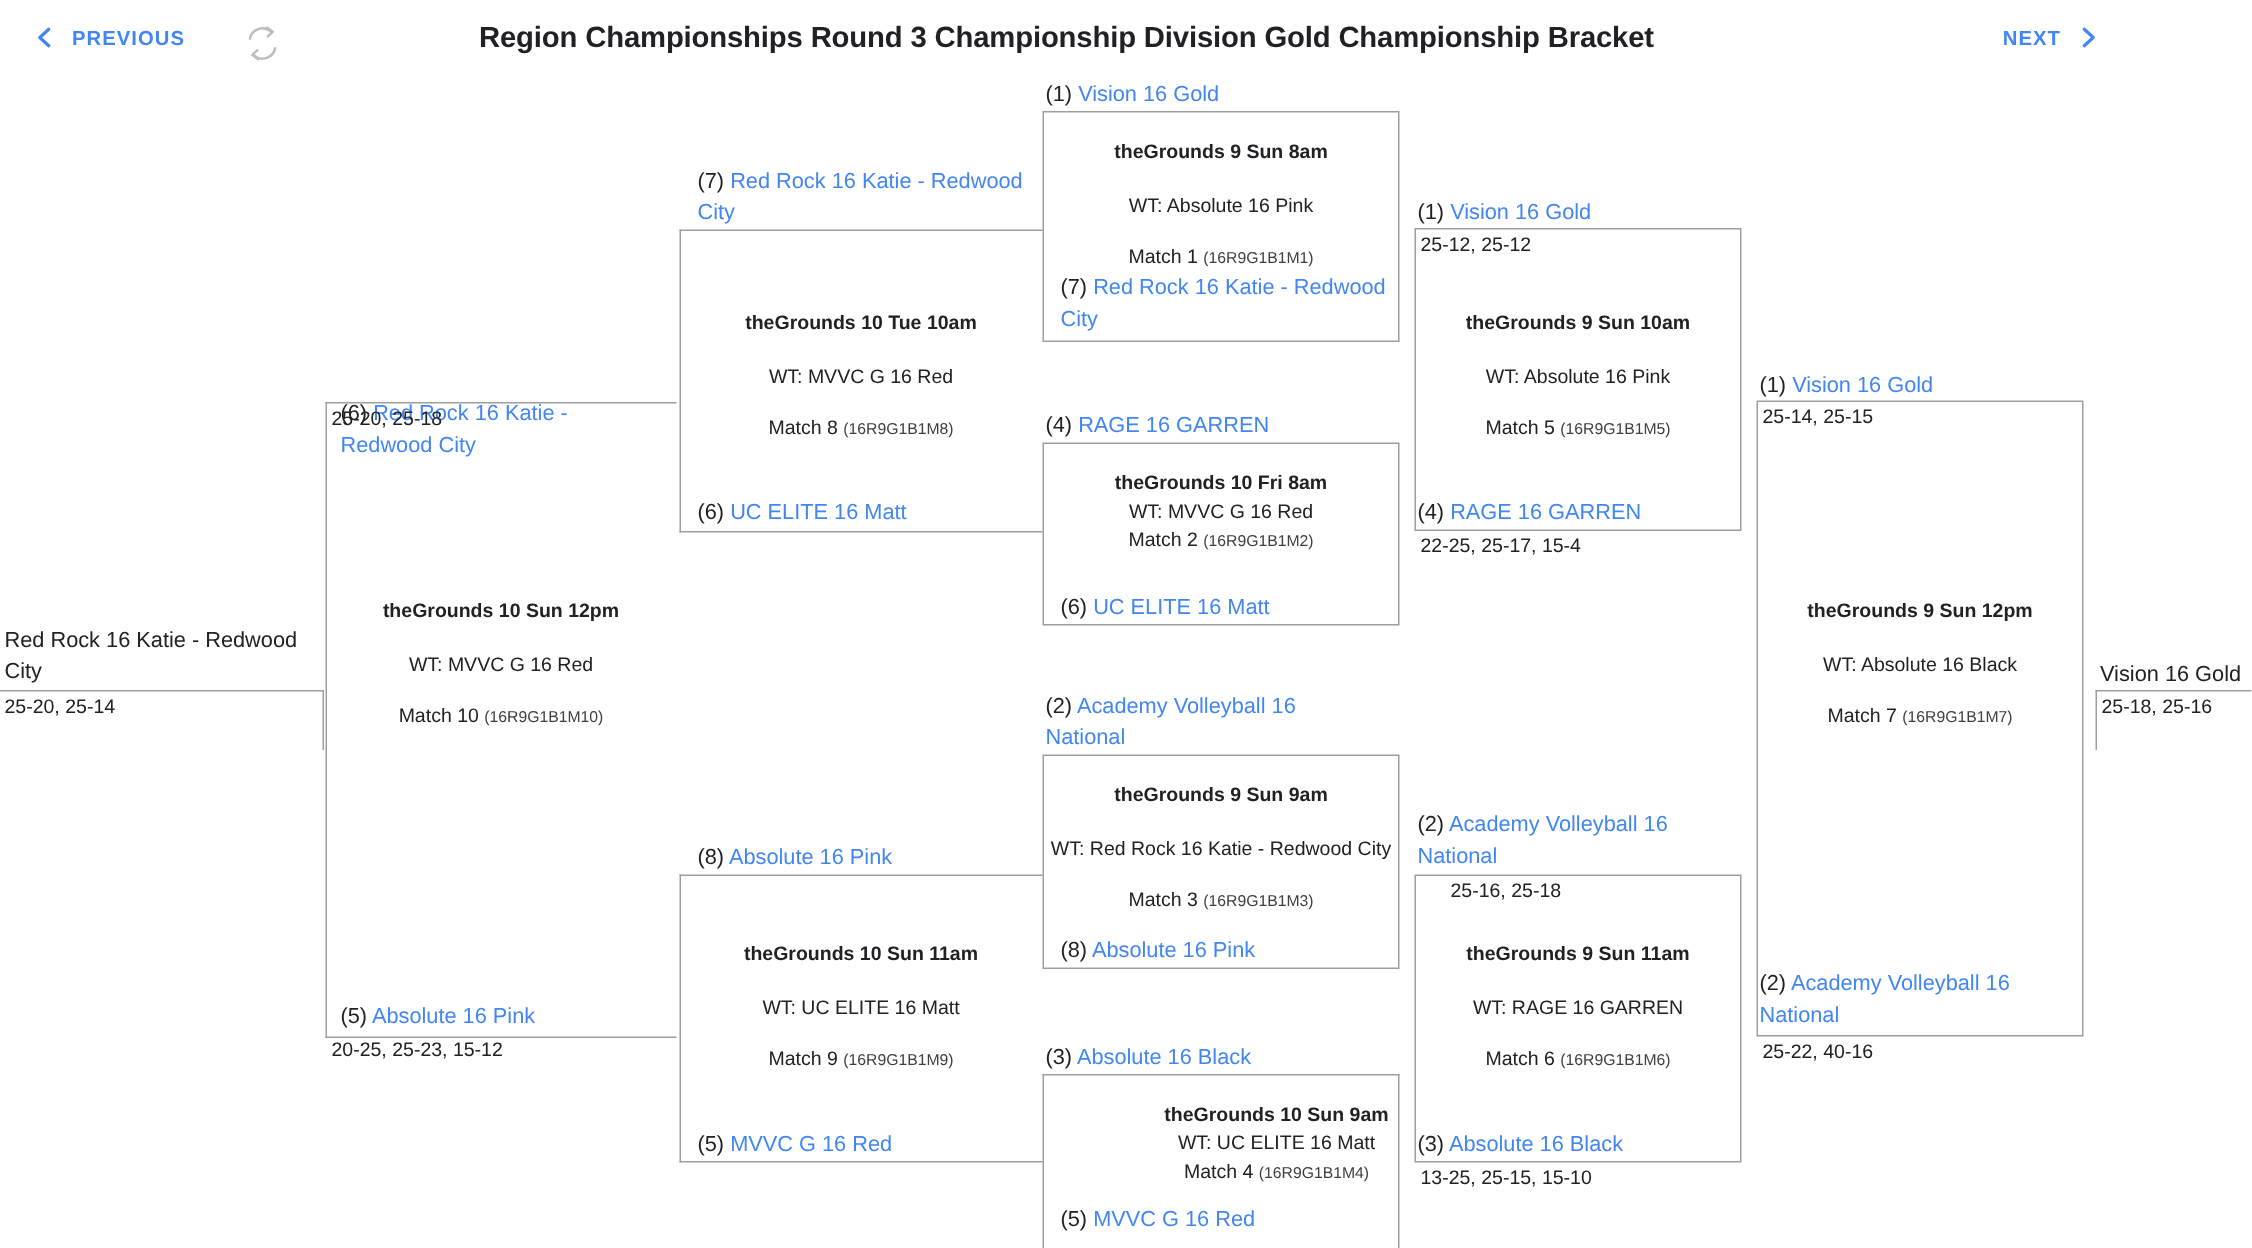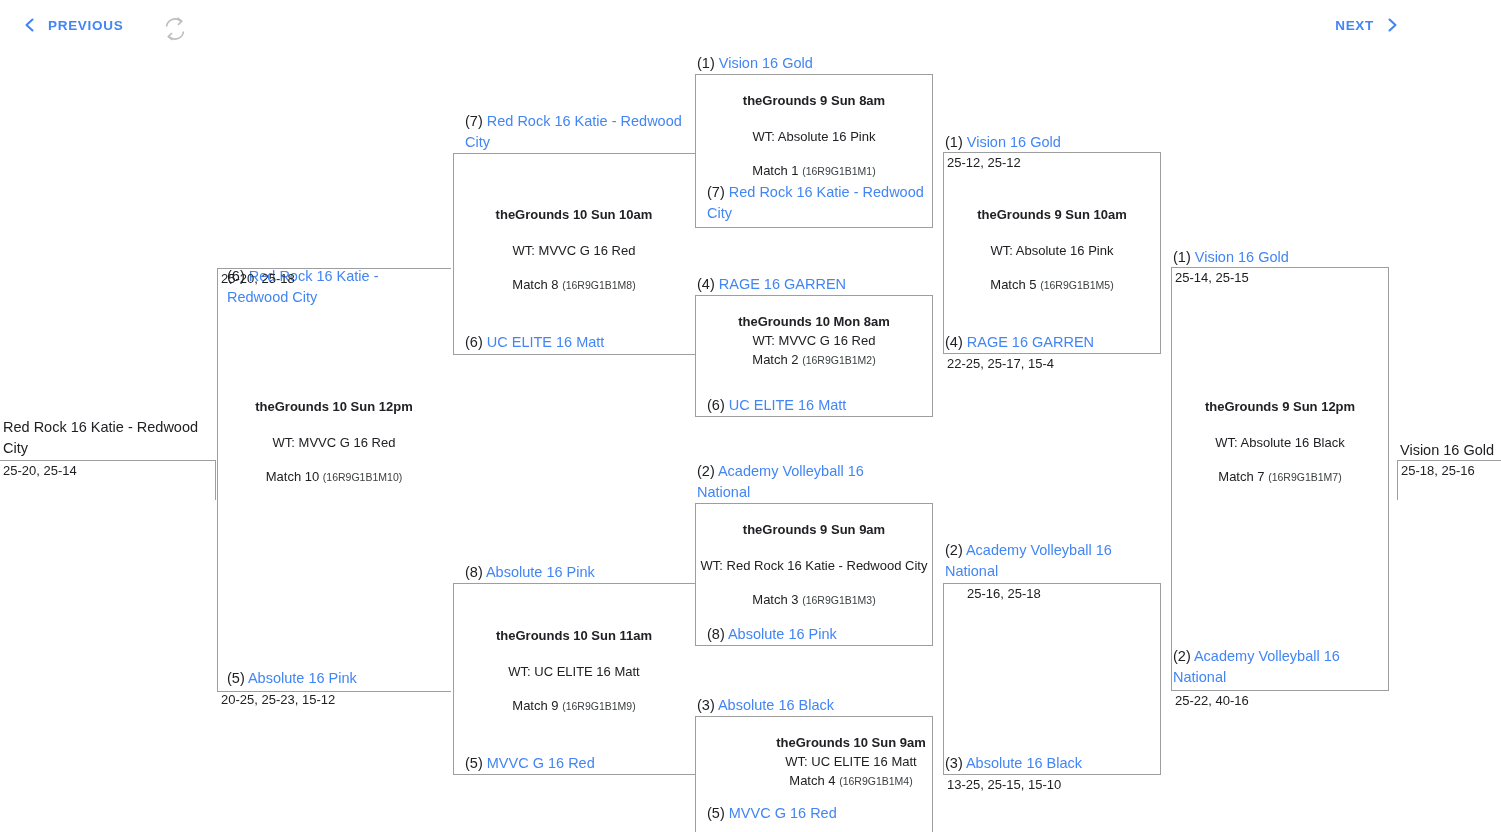--- a/index.html
+++ b/index.html
@@ -126,20 +126,21 @@
 
     <div class="refresh-icon">
       <svg width="32" height="30" viewBox="0 0 32 30">
         <path d="M7.5 12.5 A8.5 8.5 0 0 1 22 7.5" fill="none" stroke="#bdbdbd" stroke-width="1.6"></path>
         <path d="M24.5 17.5 A8.5 8.5 0 0 1 10 22.5" fill="none" stroke="#bdbdbd" stroke-width="1.6"></path>
         <path d="M18.5 4.0 L22.8 7.2 L19.0 10.8" fill="none" stroke="#bdbdbd" stroke-width="1.6" stroke-linejoin="round"></path>
         <path d="M13.5 25.8 L9.2 22.6 L13.0 19.0" fill="none" stroke="#bdbdbd" stroke-width="1.6" stroke-linejoin="round"></path>
       </svg>
     </div>
 
+    <div class="page-title">Region Championships Round 3 Championship Division Gold Championship Bracket</div>
 
     <div class="nav-btn nav-next">
       <span>NEXT</span>
       <span class="chev">
         <svg width="16" height="16" viewBox="0 0 16 16">
             <path d="M5.5 2.5 L11.5 8 L5.5 13.5" fill="none" stroke="#4285f4" stroke-width="2.1" stroke-linecap="round" stroke-linejoin="round"></path>
           </svg>
       </span>
     </div>
   </div>
@@ -163,21 +164,21 @@
       <span class="seed">(7) </span>
       <span class="tname">Red Rock 16 Katie - Redwood City</span>
     </div>
 
     <div class="team" style="left:697px; top:274px; width:250px;">
       <span class="seed">(4) </span>
       <span class="tname">RAGE 16 GARREN</span>
     </div>
     <div class="box" style="left:695px; top:295px; width:238px; height:122px;"></div>
     <div class="mi" style="left:695px; top:313px; width:238px;">
-      <div class="court">theGrounds 10 Mon 8am</div>
+      <div class="court">theGrounds 10 Fri 8am</div>
       <div class="wt">WT: MVVC G 16 Red</div>
       <div class="mnum">
         <span>Match 2</span>
         <span class="mcode"> (16R9G1B1M2)</span>
       </div>
     </div>
     <div class="team" style="left:707px; top:395px; width:228px;">
       <span class="seed">(6) </span>
       <span class="tname">UC ELITE 16 Matt</span>
     </div>
@@ -237,20 +238,28 @@
       <span class="tname">RAGE 16 GARREN</span>
     </div>
     <div class="score" style="left:947px; top:355px;">22-25, 25-17, 15-4</div>
 
     <div class="team" style="left:945px; top:540px; width:200px;">
       <span class="seed">(2) </span>
       <span class="tname">Academy Volleyball 16 National</span>
     </div>
     <div class="box" style="left:943px; top:583px; width:218px; height:192px;"></div>
     <div class="score" style="left:947px; top:585px;margin-left:20px;">25-16, 25-18</div>
+    <div class="mi gap-lg" style="left:943px; top:627px; width:218px;">
+      <div class="court">theGrounds 9 Sun 11am</div>
+      <div class="wt">WT: RAGE 16 GARREN</div>
+      <div class="mnum">
+        <span>Match 6</span>
+        <span class="mcode"> (16R9G1B1M6)</span>
+      </div>
+    </div>
     <div class="team" style="left:945px; top:753px; width:230px;">
       <span class="seed">(3) </span>
       <span class="tname">Absolute 16 Black</span>
     </div>
     <div class="score" style="left:947px; top:776px;">13-25, 25-15, 15-10</div>
 
     <div class="team" style="left:1173px; top:247px; width:230px;">
       <span class="seed">(1) </span>
       <span class="tname">Vision 16 Gold</span>
     </div>
@@ -273,21 +282,21 @@
     <div class="team plain" style="left:1400px; top:440px; width:120px;">Vision 16 Gold</div>
     <div class="box no-right no-bottom" style="left:1397px; top:460px; width:110px; height:40px;"></div>
     <div class="score" style="left:1401px; top:462px;">25-18, 25-16</div>
 
     <div class="team" style="left:465px; top:111px; width:220px;">
       <span class="seed">(7) </span>
       <span class="tname">Red Rock 16 Katie - Redwood City</span>
     </div>
     <div class="box no-right" style="left:453px; top:153px; width:242px; height:202px;"></div>
     <div class="mi gap-lg" style="left:453px; top:206px; width:242px;">
-      <div class="court">theGrounds 10 Sun 10am</div>
+      <div class="court">theGrounds 10 Tue 10am</div>
       <div class="wt">WT: MVVC G 16 Red</div>
       <div class="mnum">
         <span>Match 8</span>
         <span class="mcode"> (16R9G1B1M8)</span>
       </div>
     </div>
     <div class="team" style="left:465px; top:332px; width:220px;">
       <span class="seed">(6) </span>
       <span class="tname">UC ELITE 16 Matt</span>
     </div>

